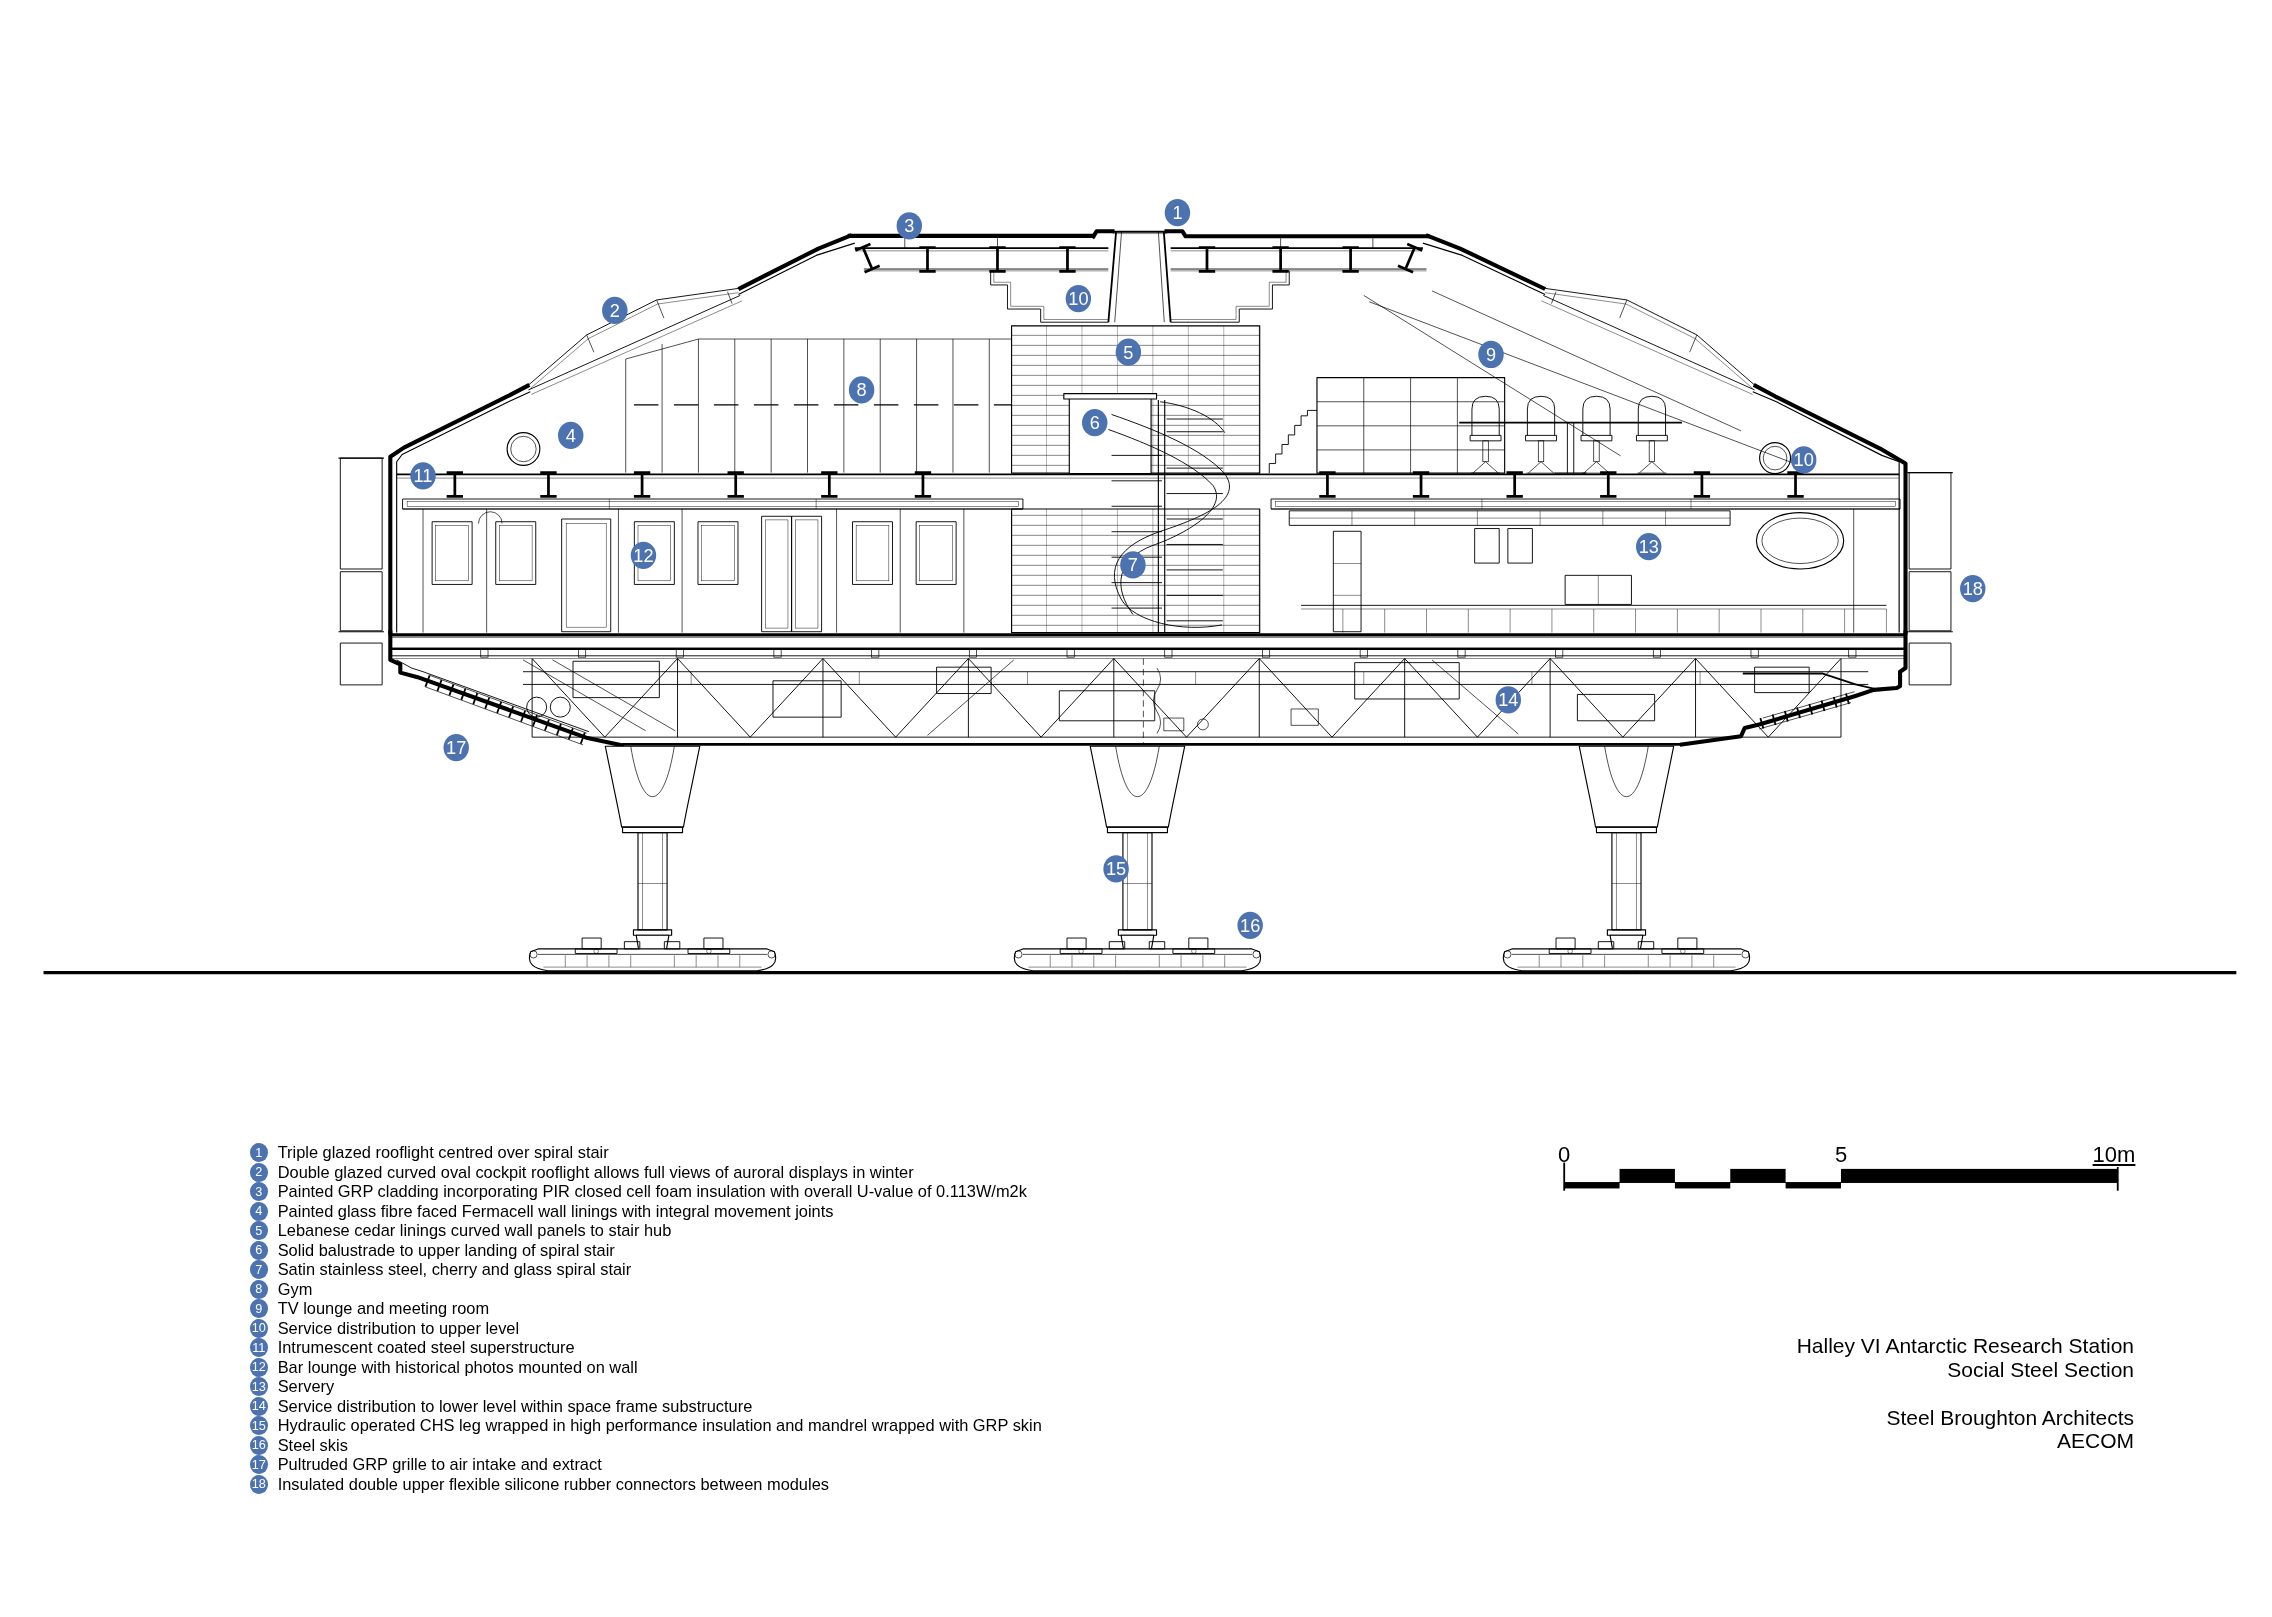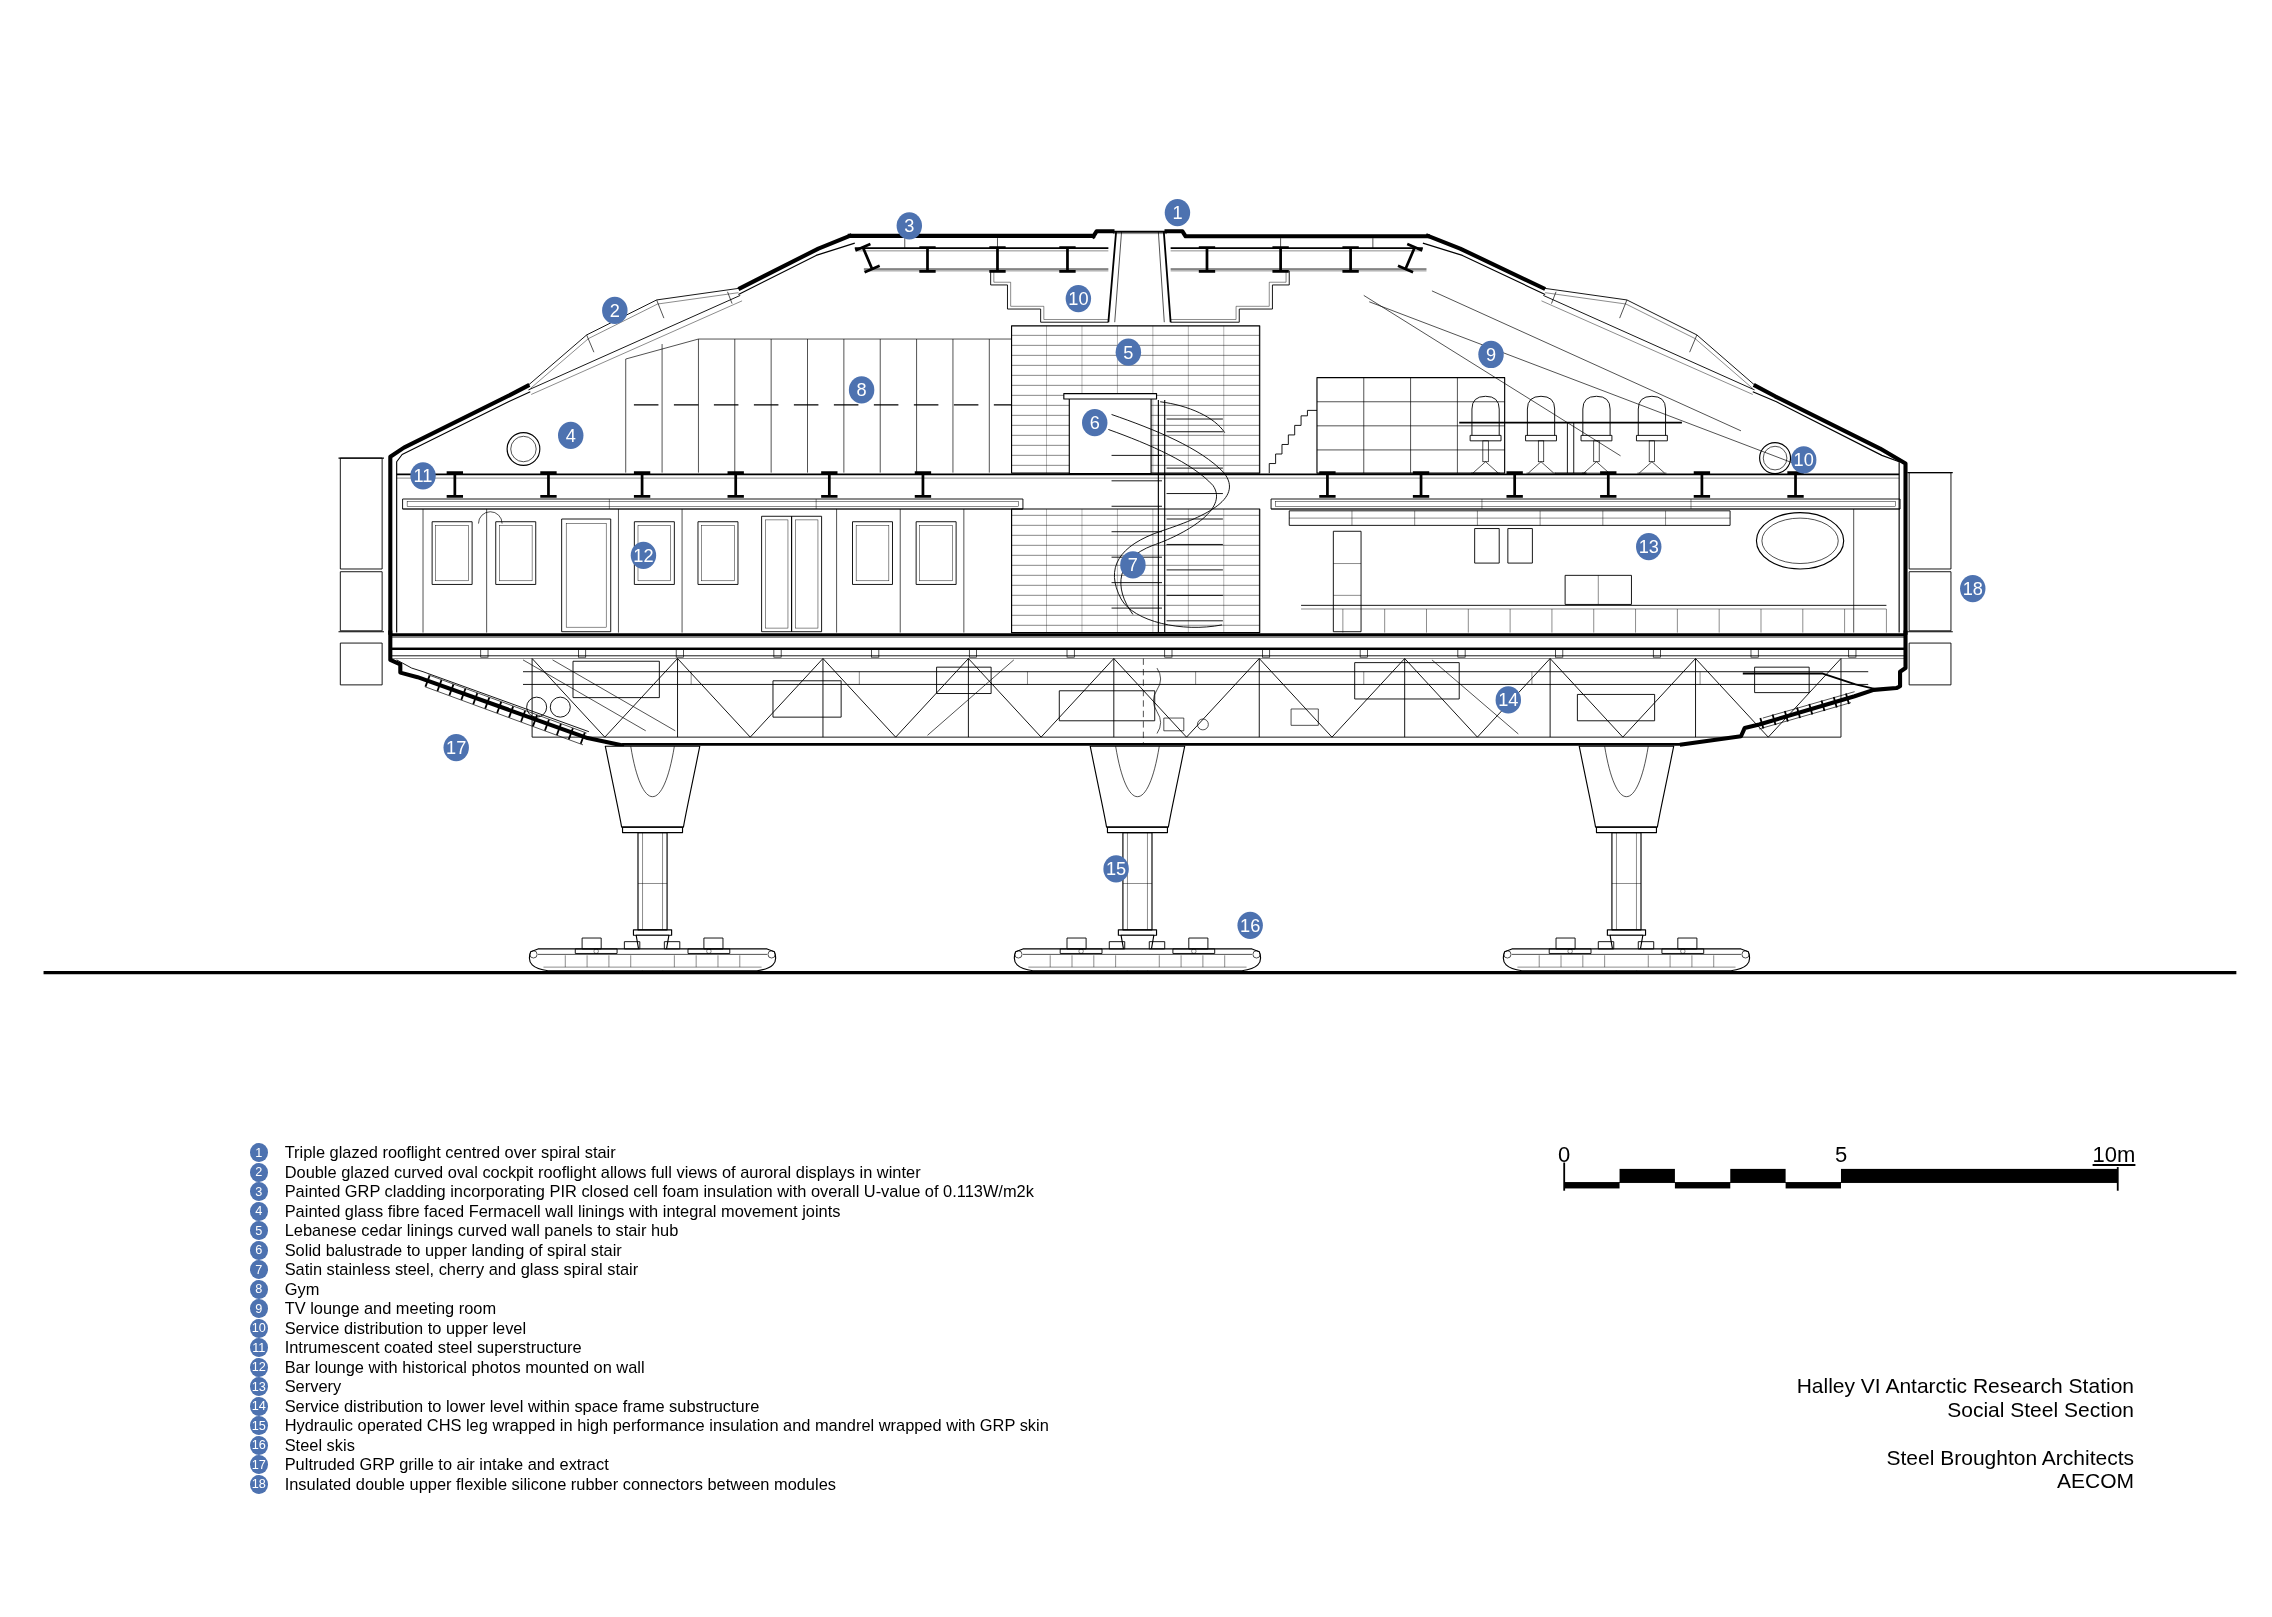--- a/index.html
+++ b/index.html
@@ -18,23 +18,23 @@
   .wfill{fill:#fff;}
   .dash{stroke-dasharray:54 34;}
   .dashs{stroke-dasharray:14 9;}
   .grille{stroke:#000;stroke-dasharray:4 24;fill:none;}
   .marker-txt{fill:#fff;font-size:40px;text-anchor:middle;}
   #legend{position:absolute;left:250px;top:1143px;}
   .lrow{display:flex;align-items:center;height:19.5px;white-space:nowrap;}
   .lnum{display:inline-flex;align-items:center;justify-content:center;flex:0 0 auto;
         width:17.7px;height:18.6px;border-radius:50%;background:#4d72b0;color:#fff;
         font-size:12.7px;}
-  .ltxt{margin-left:17px;font-size:16.4px;color:#000;}
+  .ltxt{margin-left:10px;font-size:16.4px;color:#000;}
   #scalebar-labels span{position:absolute;transform:translateX(-50%);font-size:22px;color:#000;}
-  #titleblock{position:absolute;right:145px;top:1374px;text-align:right;color:#000;font-size:21px;line-height:23.6px;}
+  #titleblock{position:absolute;right:145px;top:1334px;text-align:right;color:#000;font-size:21px;line-height:23.6px;}
   .tb-gap{height:24.5px;}
 </style>
 </head>
 <body>
 
 <div id="sheet">
 
 <svg id="drawing" viewBox="0 0 5013 3558" xmlns="http://www.w3.org/2000/svg">
   <defs>
     <pattern id="deckHatch" x="858" y="1403" width="11" height="22" patternUnits="userSpaceOnUse">

